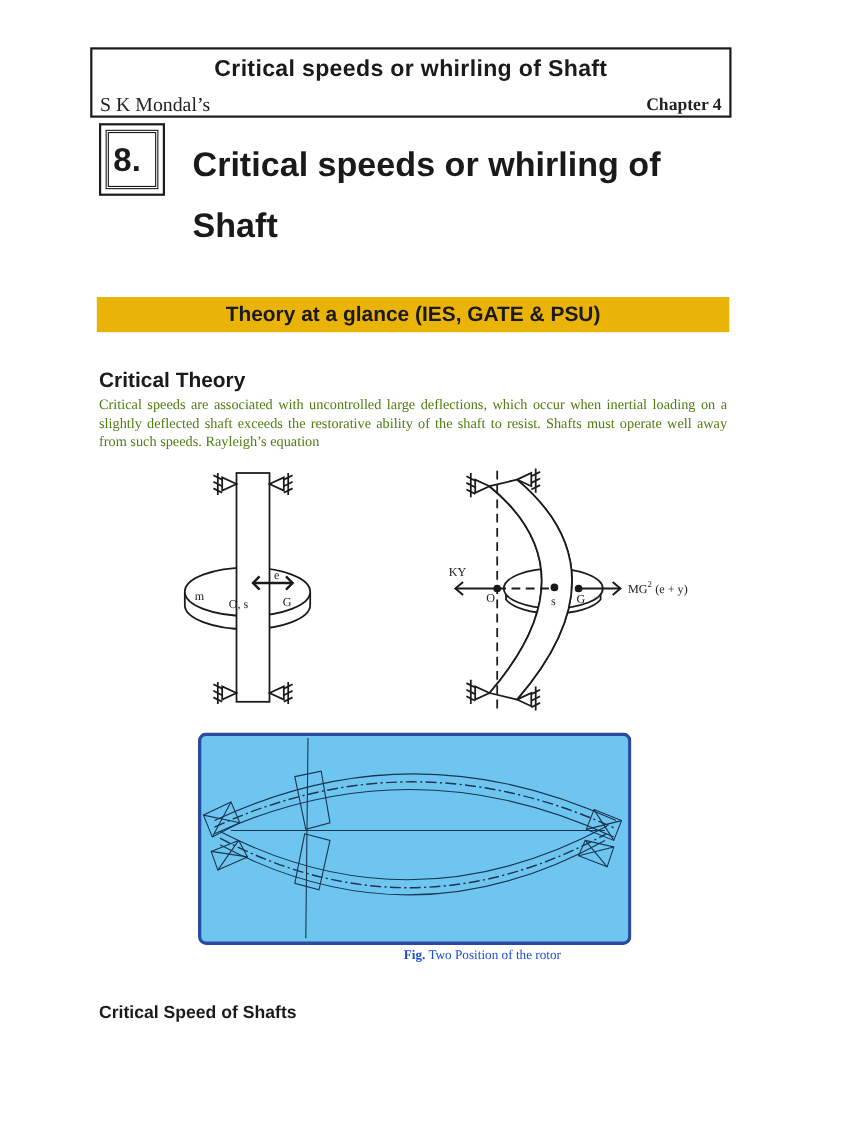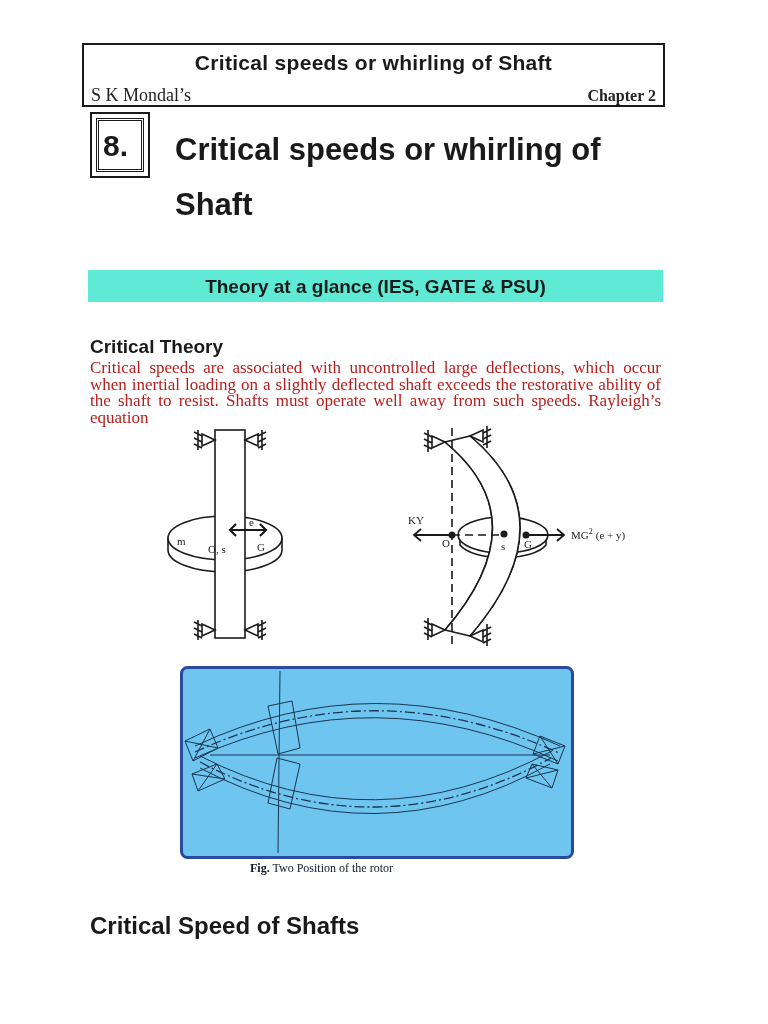--- a/index.html
+++ b/index.html
@@ -34,45 +34,45 @@
   }
   .chap-num-text {
     position: absolute; left: 4px; top: 8px; font-family: "Liberation Sans", sans-serif;
     font-weight: bold; font-size: 30px; color: #1a1a1a;
   }
   .chap-title {
     left: 175px; top: 122px; width: 500px; font-family: "Liberation Sans", sans-serif;
     font-weight: bold; font-size: 31px; line-height: 55px; color: #1a1a1a;
   }
   .theory-bar {
-    left: 88px; top: 270px; width: 575px; height: 32px; background: #5eead4;
+    left: 88px; top: 270px; width: 575px; height: 32px; background: #eab308;
     text-align: center; font-family: "Liberation Sans", sans-serif; font-weight: bold;
     font-size: 19px; line-height: 34px; color: #1a1a1a;
   }
   .section-h {
     font-family: "Liberation Sans", sans-serif; font-weight: bold; font-size: 19px; color: #1a1a1a;
   }
   .para {
     left: 90px; top: 360px; width: 571px; font-family: "Liberation Serif", serif;
-    font-size: 17px; line-height: 16.5px; text-align: justify; color: #b91c1c;
+    font-size: 13px; line-height: 16.5px; text-align: justify; color: #4d7c0f;
   }
   .fig-caption {
-    left: 250px; top: 861px; width: 260px; text-align: left; font-family: "Liberation Serif", serif;
-    font-size: 12px; color: #0f172a;
+    left: 250px; top: 861px; width: 260px; text-align: right; font-family: "Liberation Serif", serif;
+    font-size: 12px; color: #1d4ed8;
   }
   .fig-caption b { font-weight: bold; }
   .diag-label { font-family: "Liberation Serif", serif; font-size: 11px; fill: #222; }
 </style>
 </head>
 <body>
 
 <div class="abs header-box">
   <div class="header-title">Critical speeds or whirling of Shaft</div>
   <div class="header-author">S K Mondal’s</div>
-  <div class="header-chapter">Chapter 2</div>
+  <div class="header-chapter">Chapter 4</div>
 </div>
 
 <div class="abs chap-num-outer">
   <div class="chap-num-inner">
     <span class="chap-num-text">8.</span>
   </div>
 </div>
 
 <div class="abs chap-title">Critical speeds or whirling of Shaft</div>
 
@@ -188,13 +188,13 @@
     <line x1="352" y1="98" x2="372" y2="122"></line>
       <line x1="378" y1="104" x2="346" y2="112"></line>
   </g>
 </svg>
 
 <div class="abs fig-caption">
   <b>Fig.</b>
   <span>Two Position of the rotor</span>
 </div>
 
-<div class="abs section-h" style="left:90px; top:912px; font-size:24px;">Critical Speed of Shafts</div>
+<div class="abs section-h" style="left:90px; top:912px; font-size:16px;">Critical Speed of Shafts</div>
 
 </body></html>

